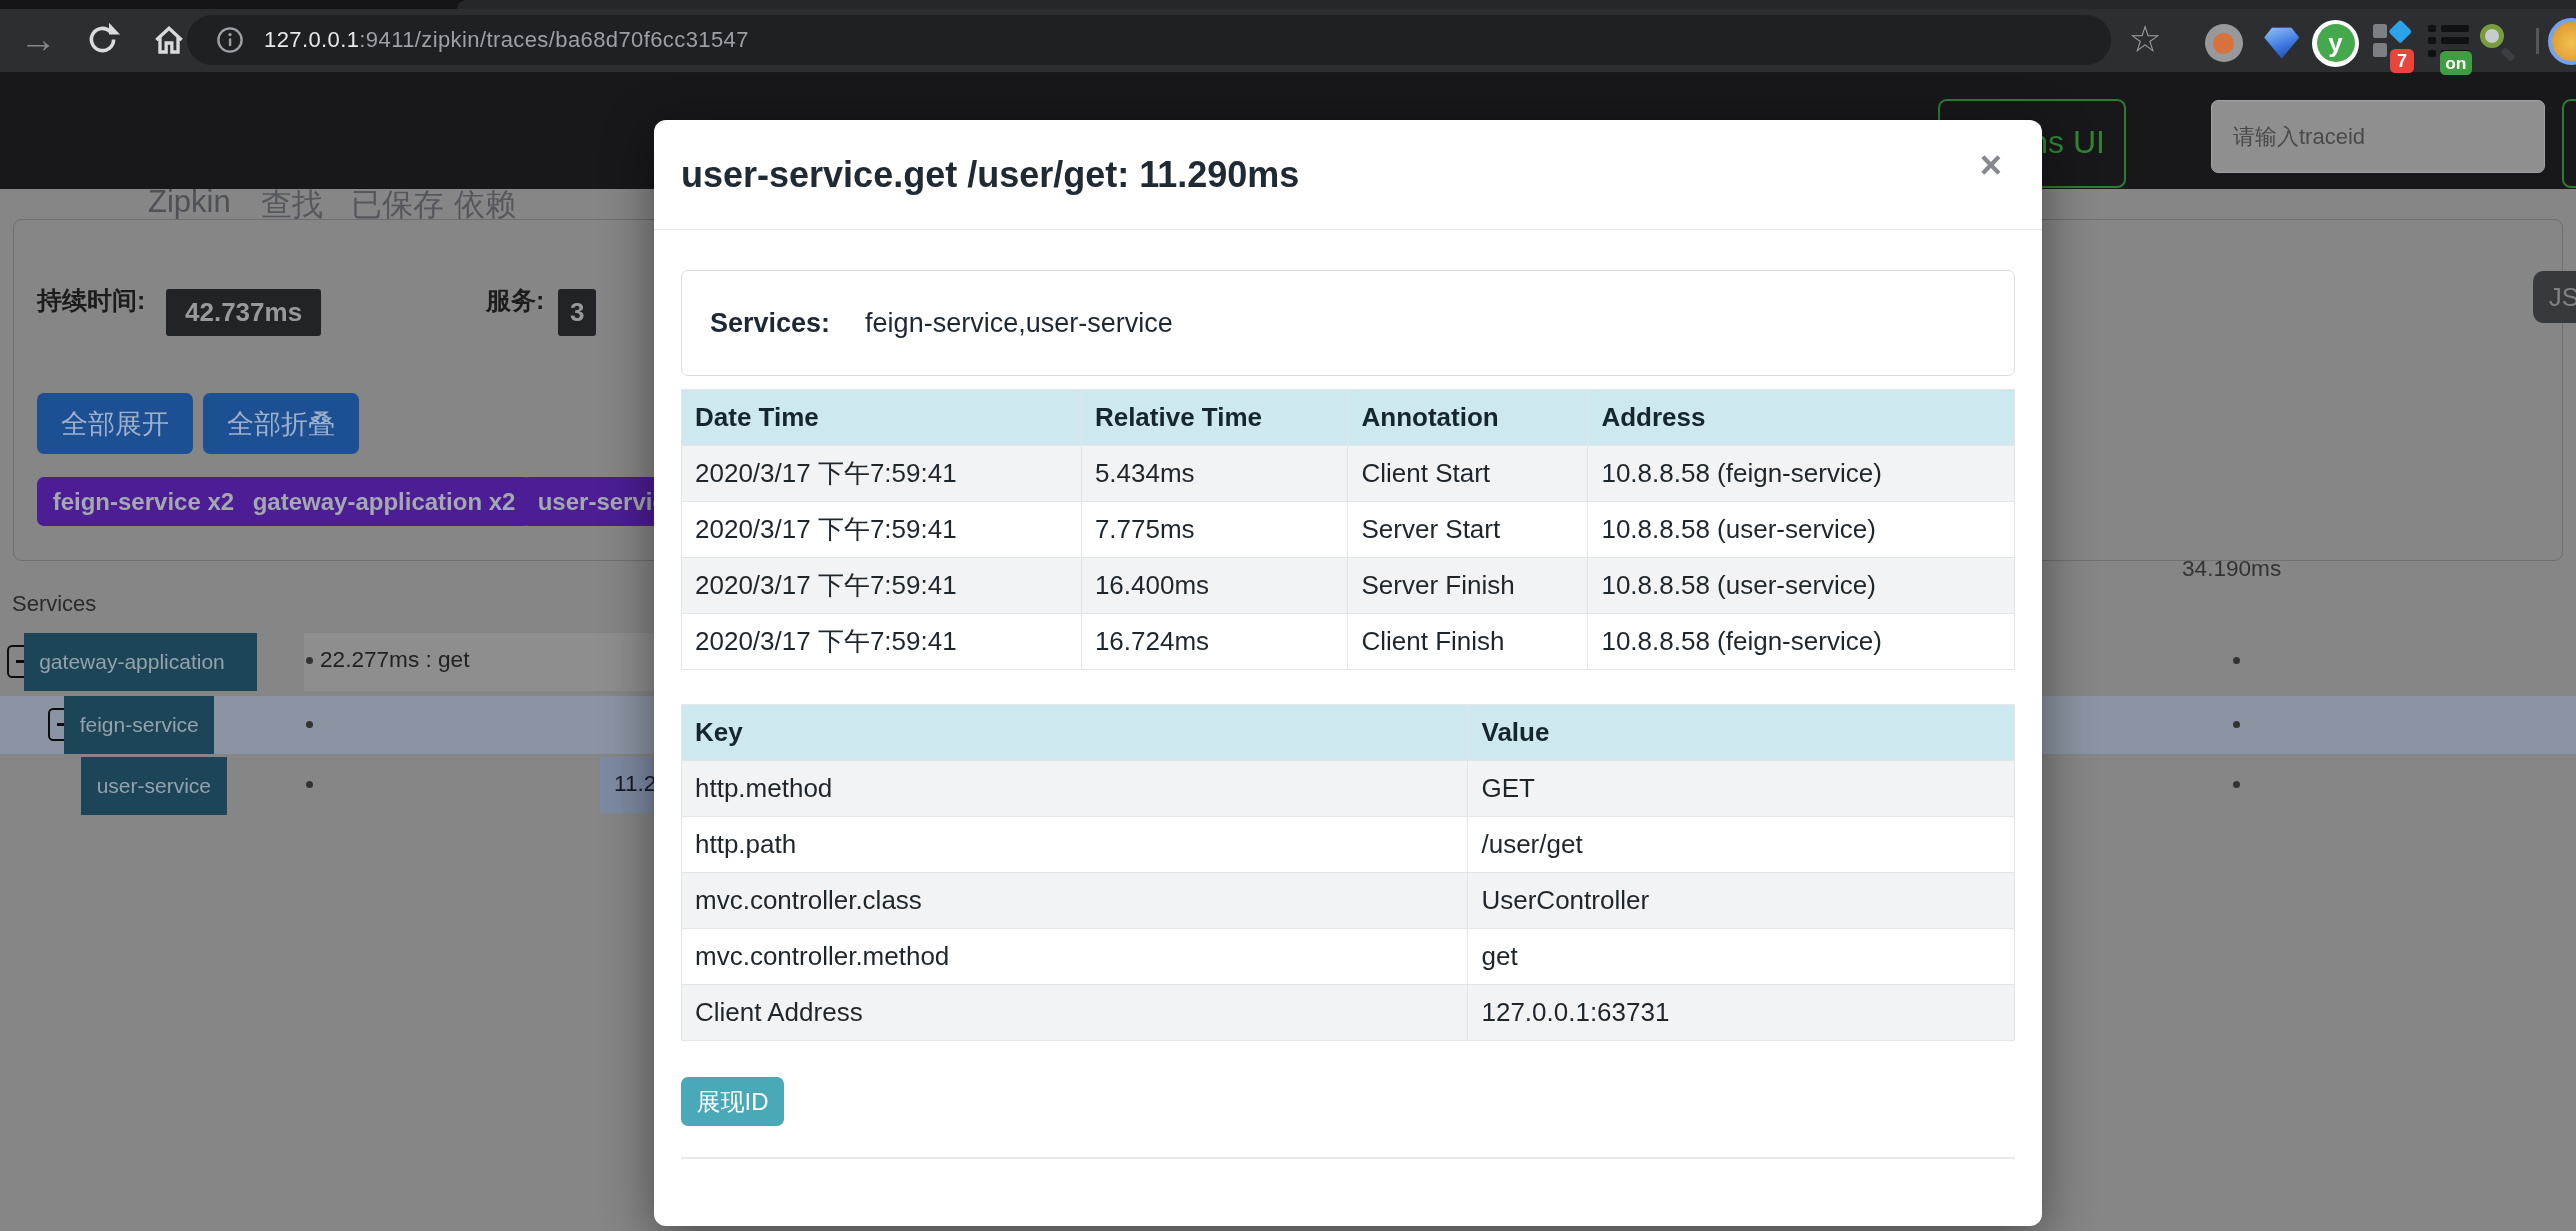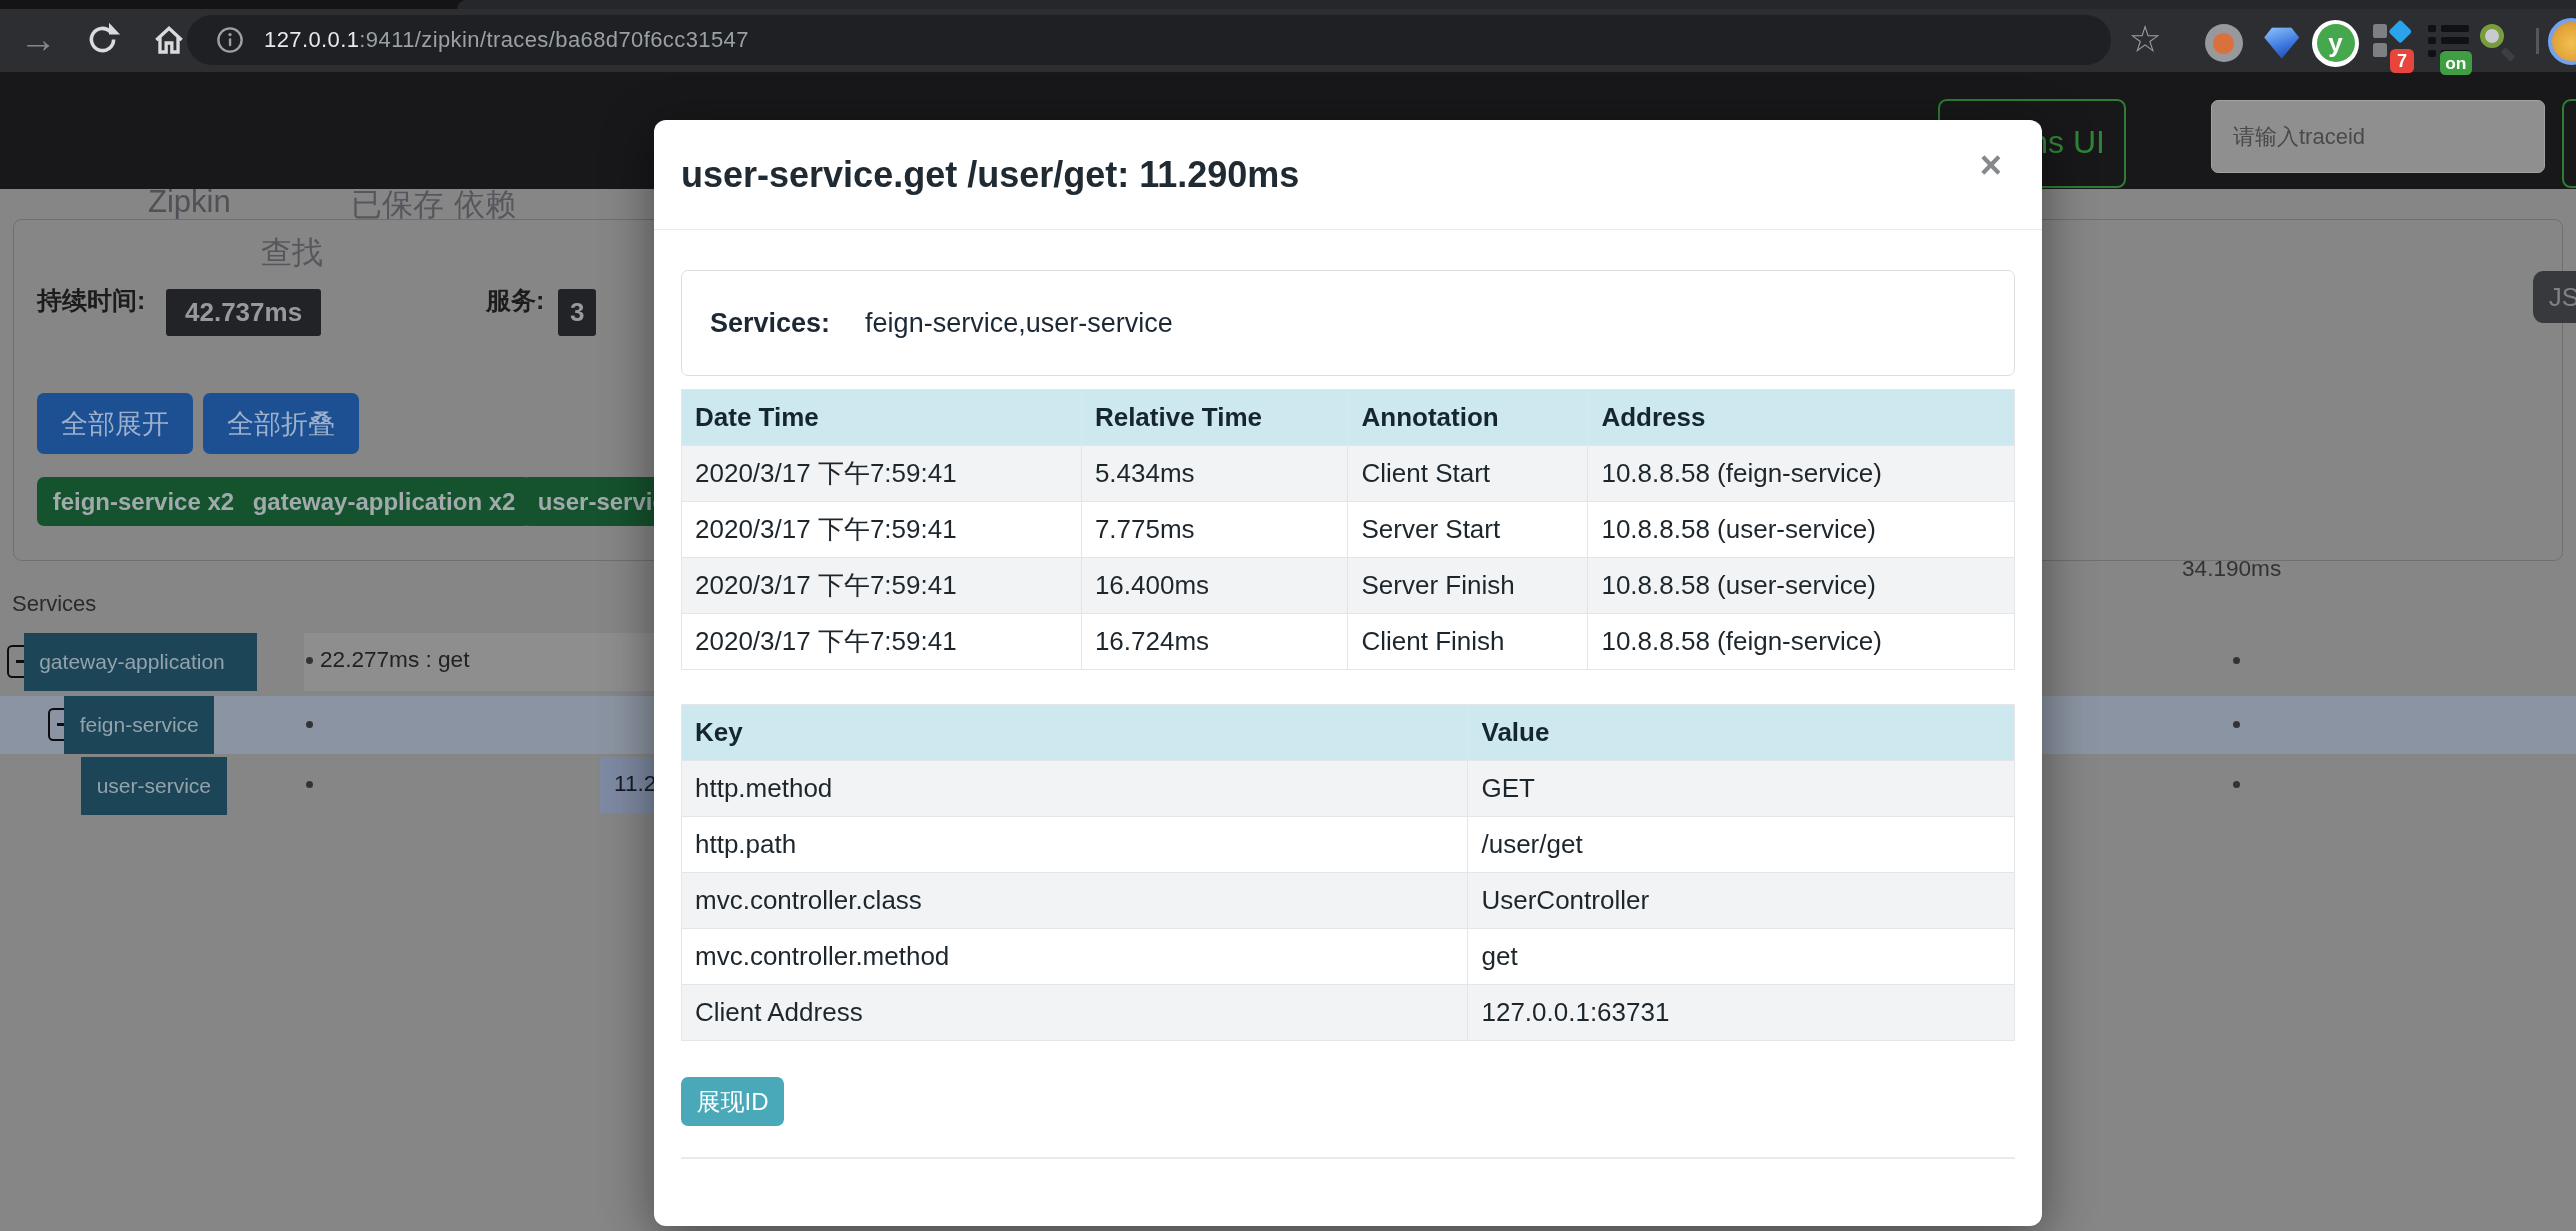--- a/index.html
+++ b/index.html
@@ -56,21 +56,21 @@
   .trace-input::placeholder{ color:#4a4a4a; opacity:1; }
   .btn-sliver{ position:absolute; left:2562px; top:28px; width:52px; height:89px; border:2.6px solid #2e7d33; border-radius:8.7px; }
 
   
   .card{ position:absolute; left:13px; top:219px; width:2550px; height:342px; border:1.7px solid #6f6f6f; border-radius:8.7px; }
   .lbl-dark{ position:absolute; font-size:25px; font-weight:bold; color:#1c1c1c; }
   .pill-dark{ position:absolute; height:47px; background:#212327; border-radius:3px; color:#97999d; font-weight:bold;
               font-size:26px; display:flex; align-items:center; justify-content:center; padding:0 19px; }
   .btn-blue{ position:absolute; top:393px; height:61px; background:#1d4f93; border-radius:7px; color:#9db1cc;
              font-size:27px; display:flex; align-items:center; justify-content:center; padding:0 24px; }
-  .tag-teal{ position:absolute; top:477px; height:49px; background:#14532d; border-radius:7px; color:#a2aaad;
+  .tag-teal{ position:absolute; top:477px; height:49px; background:#4c1d95; border-radius:7px; color:#a2aaad;
              font-weight:bold; font-size:24px; display:flex; align-items:center; padding:0 15.7px; white-space:nowrap; }
   .tree-hdr{ position:absolute; left:12px; top:591px; font-size:22px; color:#2b2b2b; }
   .time-marker{ position:absolute; left:2182px; top:556px; font-size:22.6px; color:#333; }
   .row-hl{ position:absolute; left:0; top:696px; width:2576px; height:58px; background:#8b94a2; }
   .svc-box{ position:absolute; height:58px; background:#1d4558; color:#93a2ab; font-size:21px;
             display:flex; align-items:center; padding:0 15.7px; white-space:nowrap; }
   .exp{ position:absolute; width:33px; height:33px; border:2.6px solid #0d0d0d; border-radius:5.2px;
         display:flex; align-items:center; justify-content:center; background:transparent; }
   .exp .minus{ width:15.7px; height:3.5px; background:#0d0d0d; }
   .tdot{ position:absolute; width:7px; height:7px; border-radius:50%; background:#333; }
@@ -164,21 +164,21 @@
     <div class="ext" style="left:2475px;">
       <div class="mag-glass"></div>
       <div class="mag-handle"></div>
     </div>
     <div class="tb-divider"></div>
     <div class="avatar"></div>
   </div>
 
   <div class="site-nav">
     <div class="brand">Zipkin</div>
-    <div class="navitem" style="left:261px;margin-top:48px;">查找</div>
+    <div class="navitem" style="left:261px;">查找</div>
     <div class="navitem" style="left:351px;">已保存</div>
     <div class="navitem" style="left:454px;">依赖</div>
     <div class="lens-btn">Try Lens UI</div>
     <input class="trace-input" placeholder="请输入traceid" style="">
     <div class="btn-sliver"></div>
   </div>
 
   <div class="card"></div>
   <div class="lbl-dark" style="left:37px; top:284px;">持续时间:</div>
   <div class="pill-dark" style="left:166px; top:289px;">42.737ms</div>

